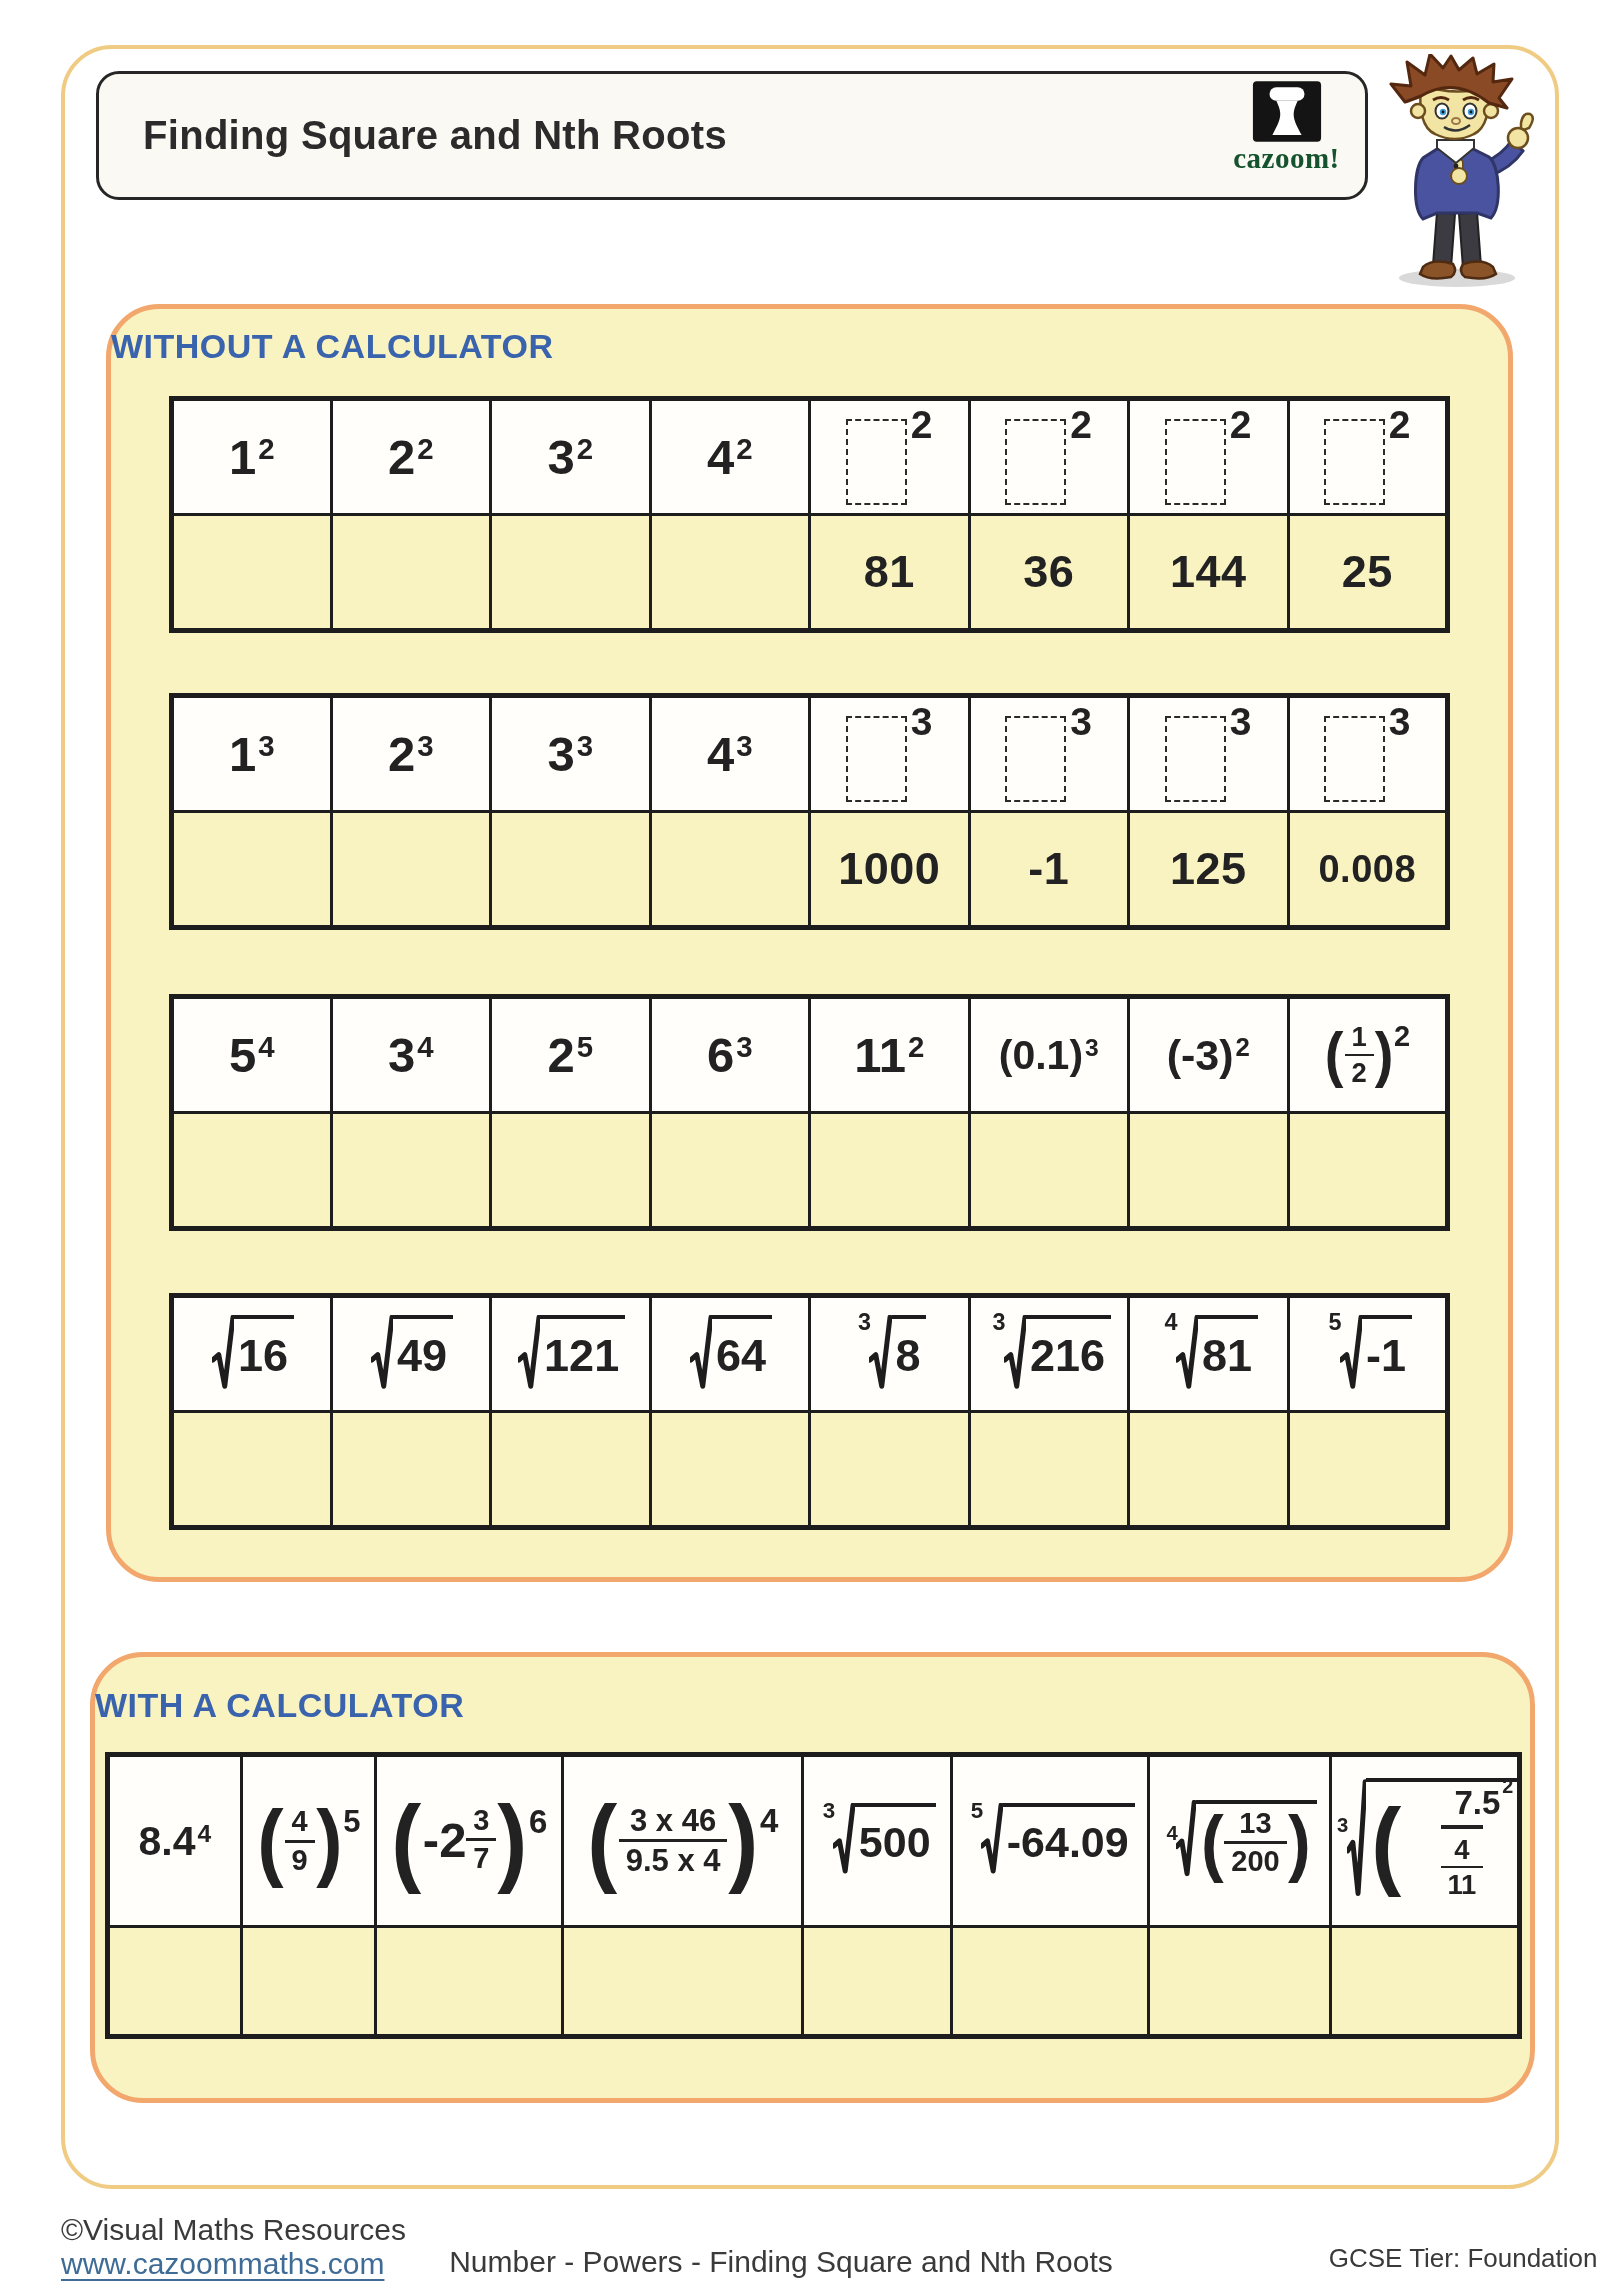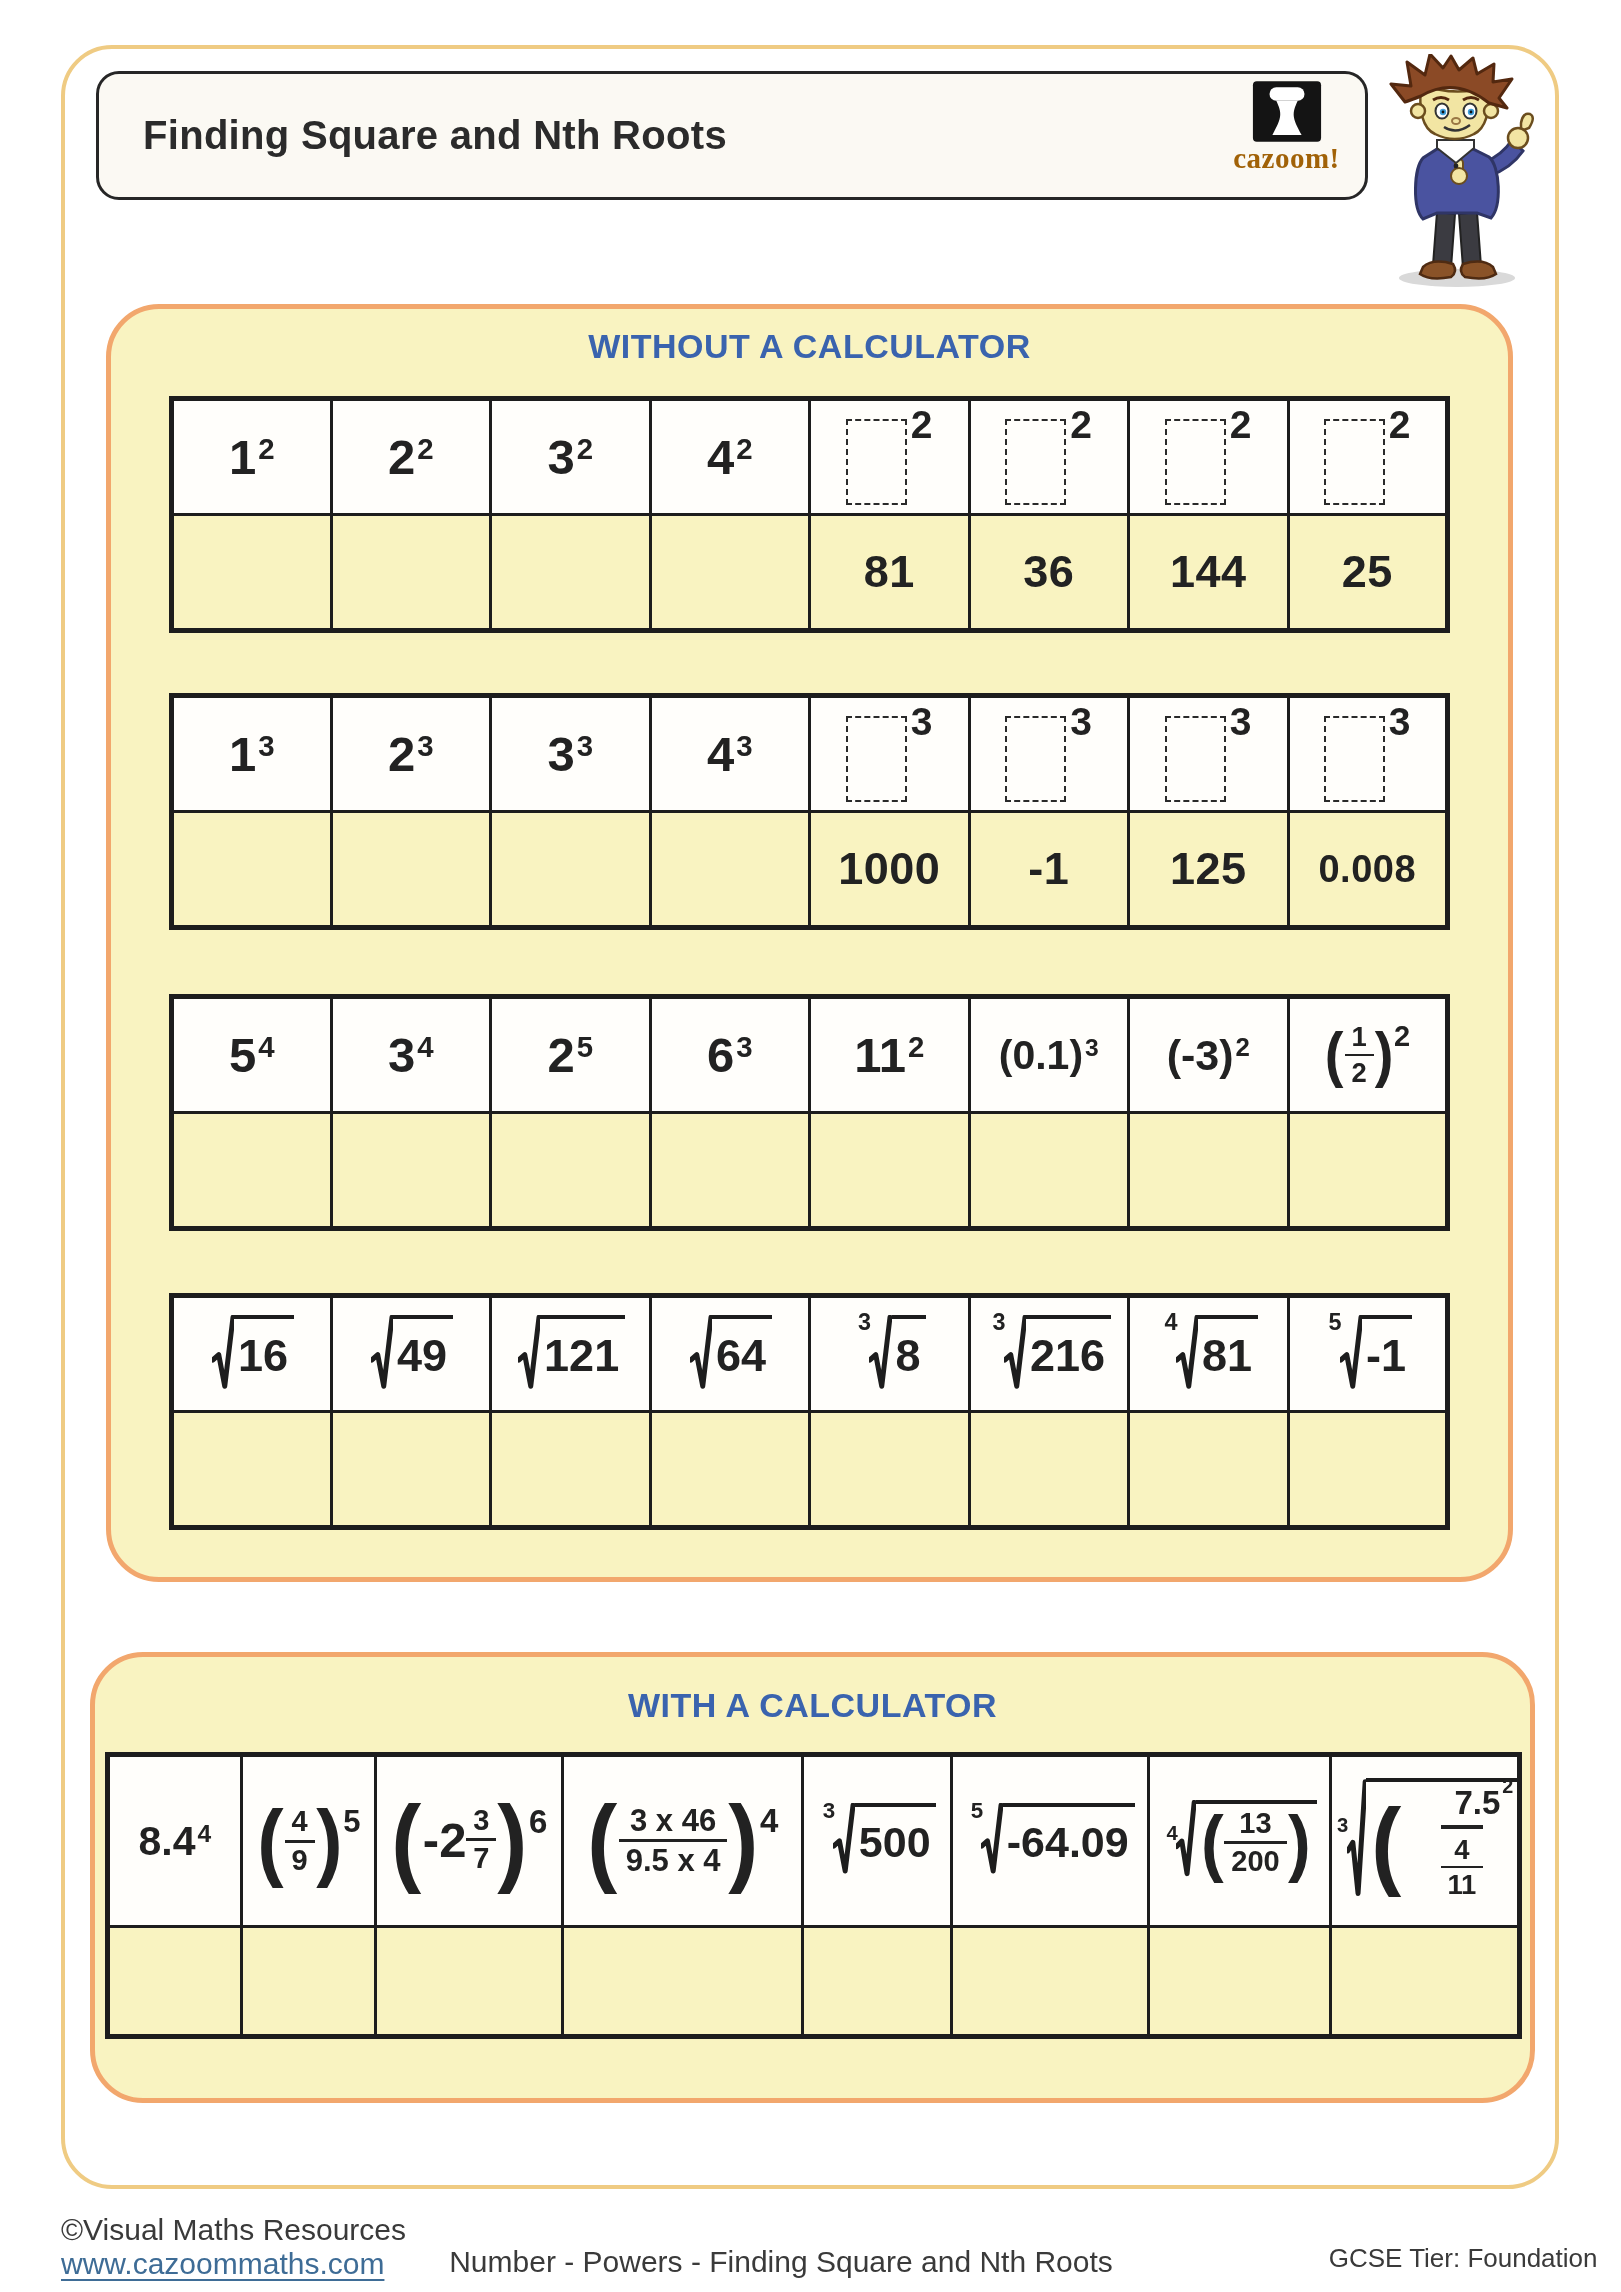--- a/index.html
+++ b/index.html
@@ -12,29 +12,29 @@
 
   
   .header-box { position:absolute; left:96px; top:71px; width:1266px; height:123px;
                 background:#FBF9F3; border:3.9px solid #262626; border-radius:23px;
                 display:flex; align-items:center; }
   .title { margin:0 0 0 44px; font-size:40px; font-weight:700; color:#2b2b2b; letter-spacing:0.3px; }
 
   .logo { position:absolute; left:1213px; top:80px; width:147px; text-align:center; }
   .logo svg { display:block; margin:0 auto; }
   .logo-text { font-family:"Liberation Serif", serif; font-weight:700; font-size:29px;
-               color:#a16207; margin-top:-2.9px; letter-spacing:0.5px; }
+               color:#14532d; margin-top:-2.9px; letter-spacing:0.5px; }
 
   .mascot { position:absolute; left:1384px; top:54px; }
 
   
   .panel { position:absolute; background:#F9F3C1; border:5.9px solid #F2A76D; border-radius:53px; }
   .panel-without { left:106px; top:304px; width:1397px; height:1268px; }
   .panel-with    { left:90px;  top:1652px; width:1435px; height:441px; }
-  .panel-heading { margin:0; text-align:center; font-size:34px; font-weight:700;
+  .panel-heading { margin:0; font-size:34px; font-weight:700;
                    color:#3A63AE; letter-spacing:0.5px; }
   .panel-without .panel-heading { margin-top:17.6px; }
   .panel-with    .panel-heading { margin-top:29px; }
 
   
   .qtable { position:absolute; border-collapse:collapse; table-layout:fixed;
             background:#fffefb; border:5.9px solid #1d1d1d; }
   .qtable td { border:3.9px solid #1d1d1d; text-align:center; vertical-align:middle; padding:0; overflow:hidden; }
   .qtable tr.arow td { background:#F9F3C1; }
   .s1 { left:58px; width:1281px; }

